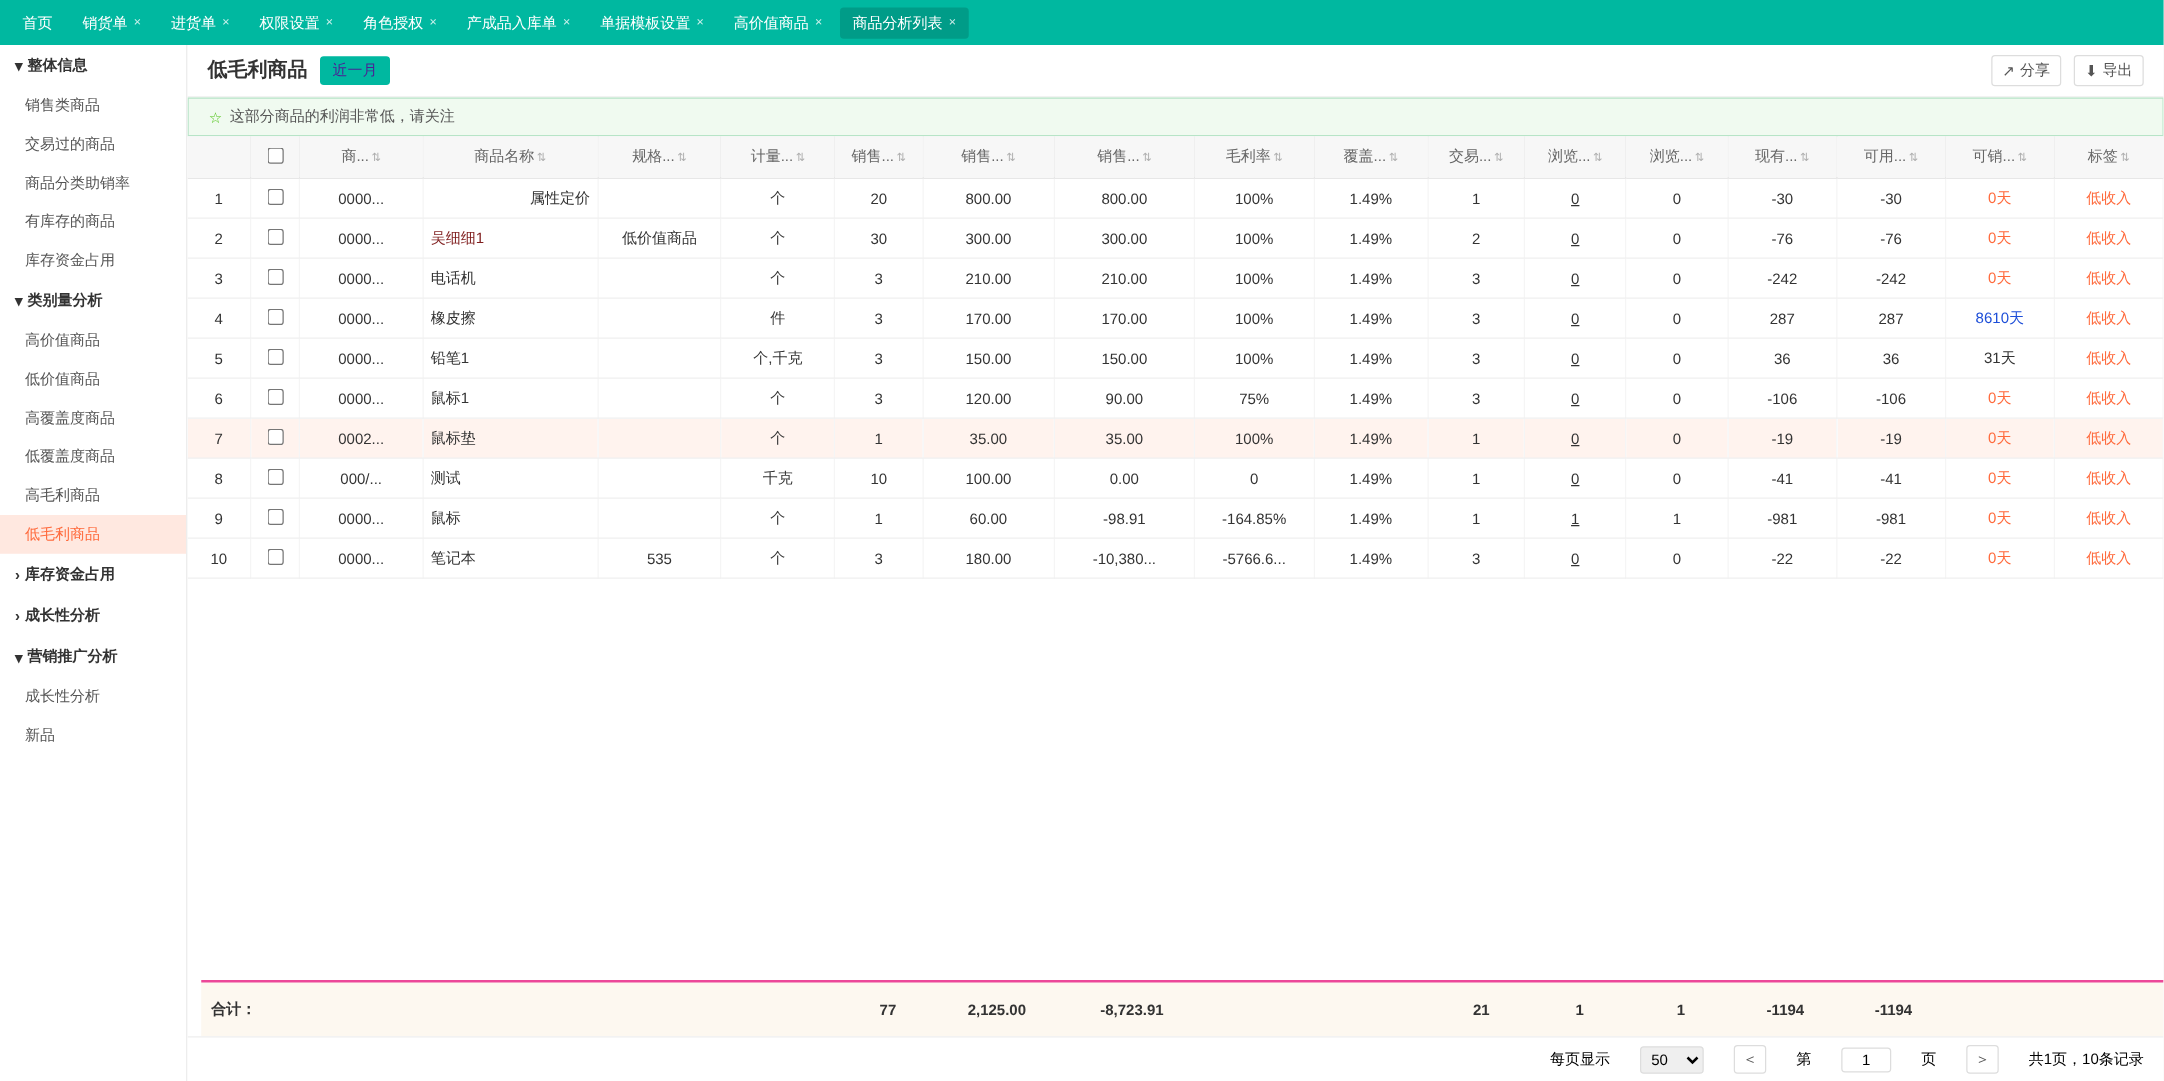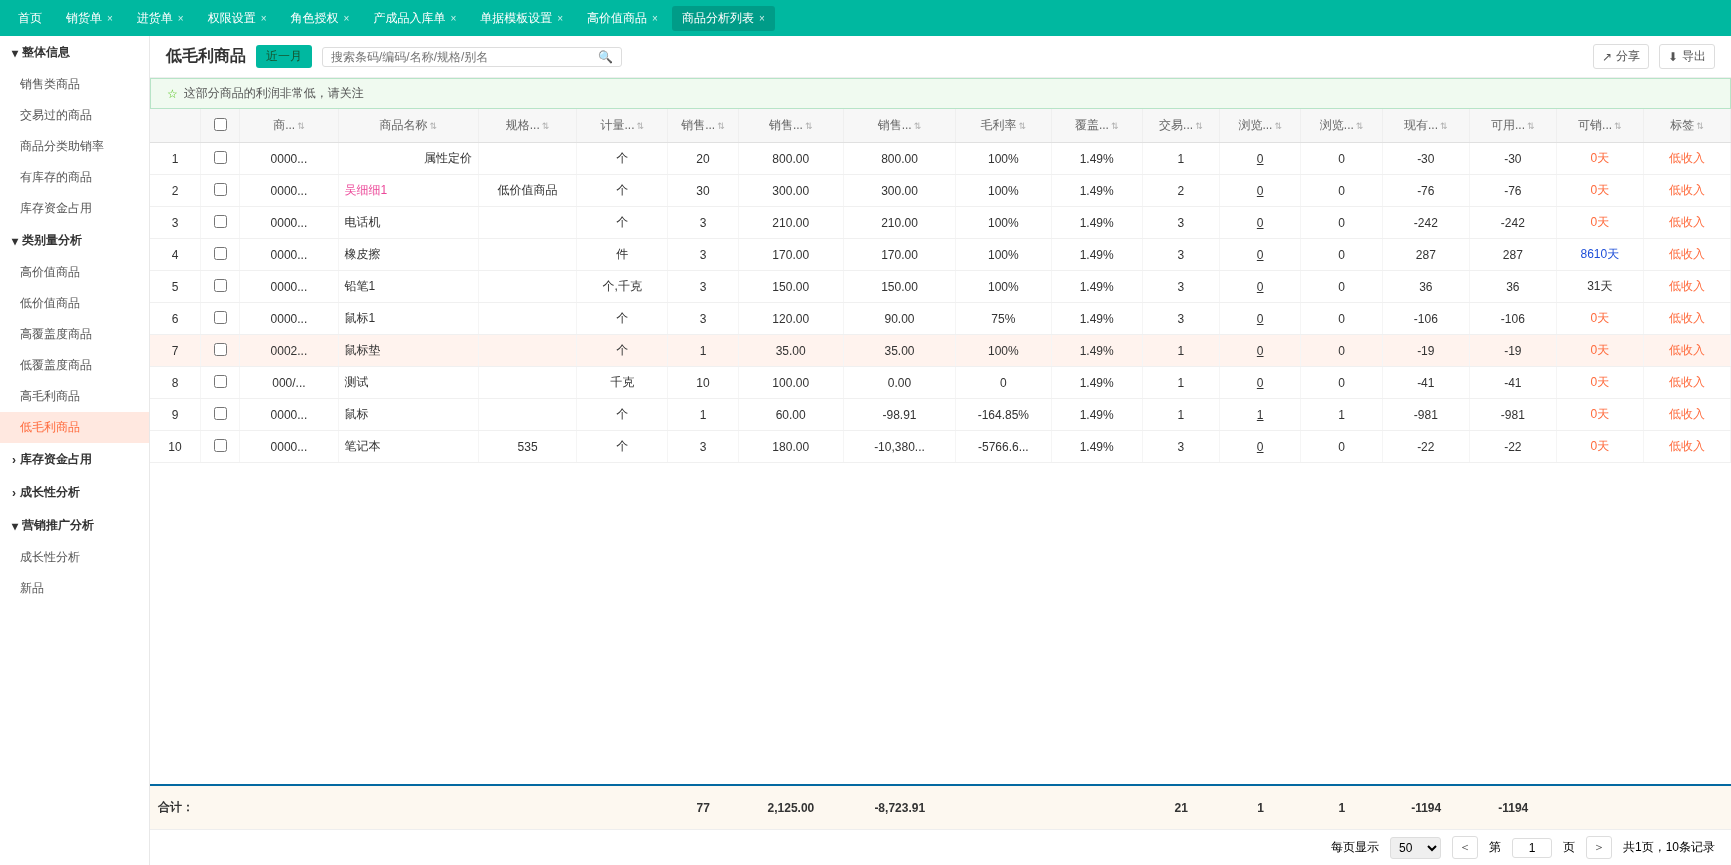--- a/index.html
+++ b/index.html
@@ -77,21 +77,21 @@
       gap: 10px;
       flex-shrink: 0;
     }
     .page-title {
       font-size: 16px;
       font-weight: bold;
       color: #333;
     }
     .filter-btn {
       background: #00b8a0;
-      color: #14532d;
+      color: #4c1d95;
       border: none;
       padding: 3px 10px;
       border-radius: 3px;
       cursor: pointer;
       font-size: 12px;
     }
     .search-box {
       display: flex;
       align-items: center;
       border: 1px solid #ddd;
@@ -178,44 +178,45 @@
       white-space: nowrap;
       overflow: hidden;
       text-overflow: ellipsis;
       color: #333;
     }
     tbody tr.highlighted { background: #fff3ee; }
 
     
     .footer-total {
       background: #fdf8f0;
-      border-top: 2px solid #0369a1;
+      border-top: 2px solid #ec4899;
       display: flex;
       align-items: flex-start;
       padding: 8px 0;
       flex-shrink: 0;
+      margin-left: 11px;
     }
     .footer-total table {
       width: 100%;
     }
     .footer-total td {
       padding: 5px 6px;
       text-align: center;
       color: #333;
       font-weight: bold;
       border: none;
     }
 
     
     .pagination-bar {
       display: flex;
       align-items: center;
       justify-content: flex-end;
       padding: 6px 16px;
-      gap: 11px;
+      gap: 24px;
       border-top: 1px solid #eee;
       background: #fff;
       flex-shrink: 0;
     }
     .pagination-bar select {
       border: 1px solid #ddd;
       padding: 2px 4px;
       border-radius: 3px;
       outline: none;
     }
@@ -319,24 +320,20 @@
     </div>
     <div class="sidebar-item"><span>成长性分析</span></div>
     <div class="sidebar-item"><span>新品</span></div>
   </aside>
 
   <div class="content-area">
 
     <div class="content-header">
       <span class="page-title">低毛利商品</span>
       <button class="filter-btn">近一月</button>
-      <div class="search-box">
-        <input type="text" placeholder="搜索条码/编码/名称/规格/别名" style="">
-        <span style="color:#aaa;">🔍</span>
-      </div>
       <div class="header-actions">
         <button class="action-btn">
           <span>↗</span>
           <span>分享</span>
         </button>
         <button class="action-btn">
           <span>⬇</span>
           <span>导出</span>
         </button>
       </div>
@@ -409,21 +406,21 @@
       <td>0</td>
       <td>-30</td>
       <td>-30</td>
       <td style="color:#ff6a3c;">0天</td>
       <td style="color:#ff6a3c;">低收入</td>
     </tr>
             <tr>
       <td>2</td>
       <td><input type="checkbox" style=""></td>
       <td style="color:#333;">0000...</td>
-      <td style="color:#ec4899;text-align:left;">吴细细1</td>
+      <td style="color:#7f1d1d;text-align:left;">吴细细1</td>
       <td>低价值商品</td>
       <td>个</td>
       <td>30</td>
       <td>300.00</td>
       <td>300.00</td>
       <td>100%</td>
       <td>1.49%</td>
       <td>2</td>
       <td style="text-decoration:underline;cursor:pointer;">0</td>
       <td>0</td>

